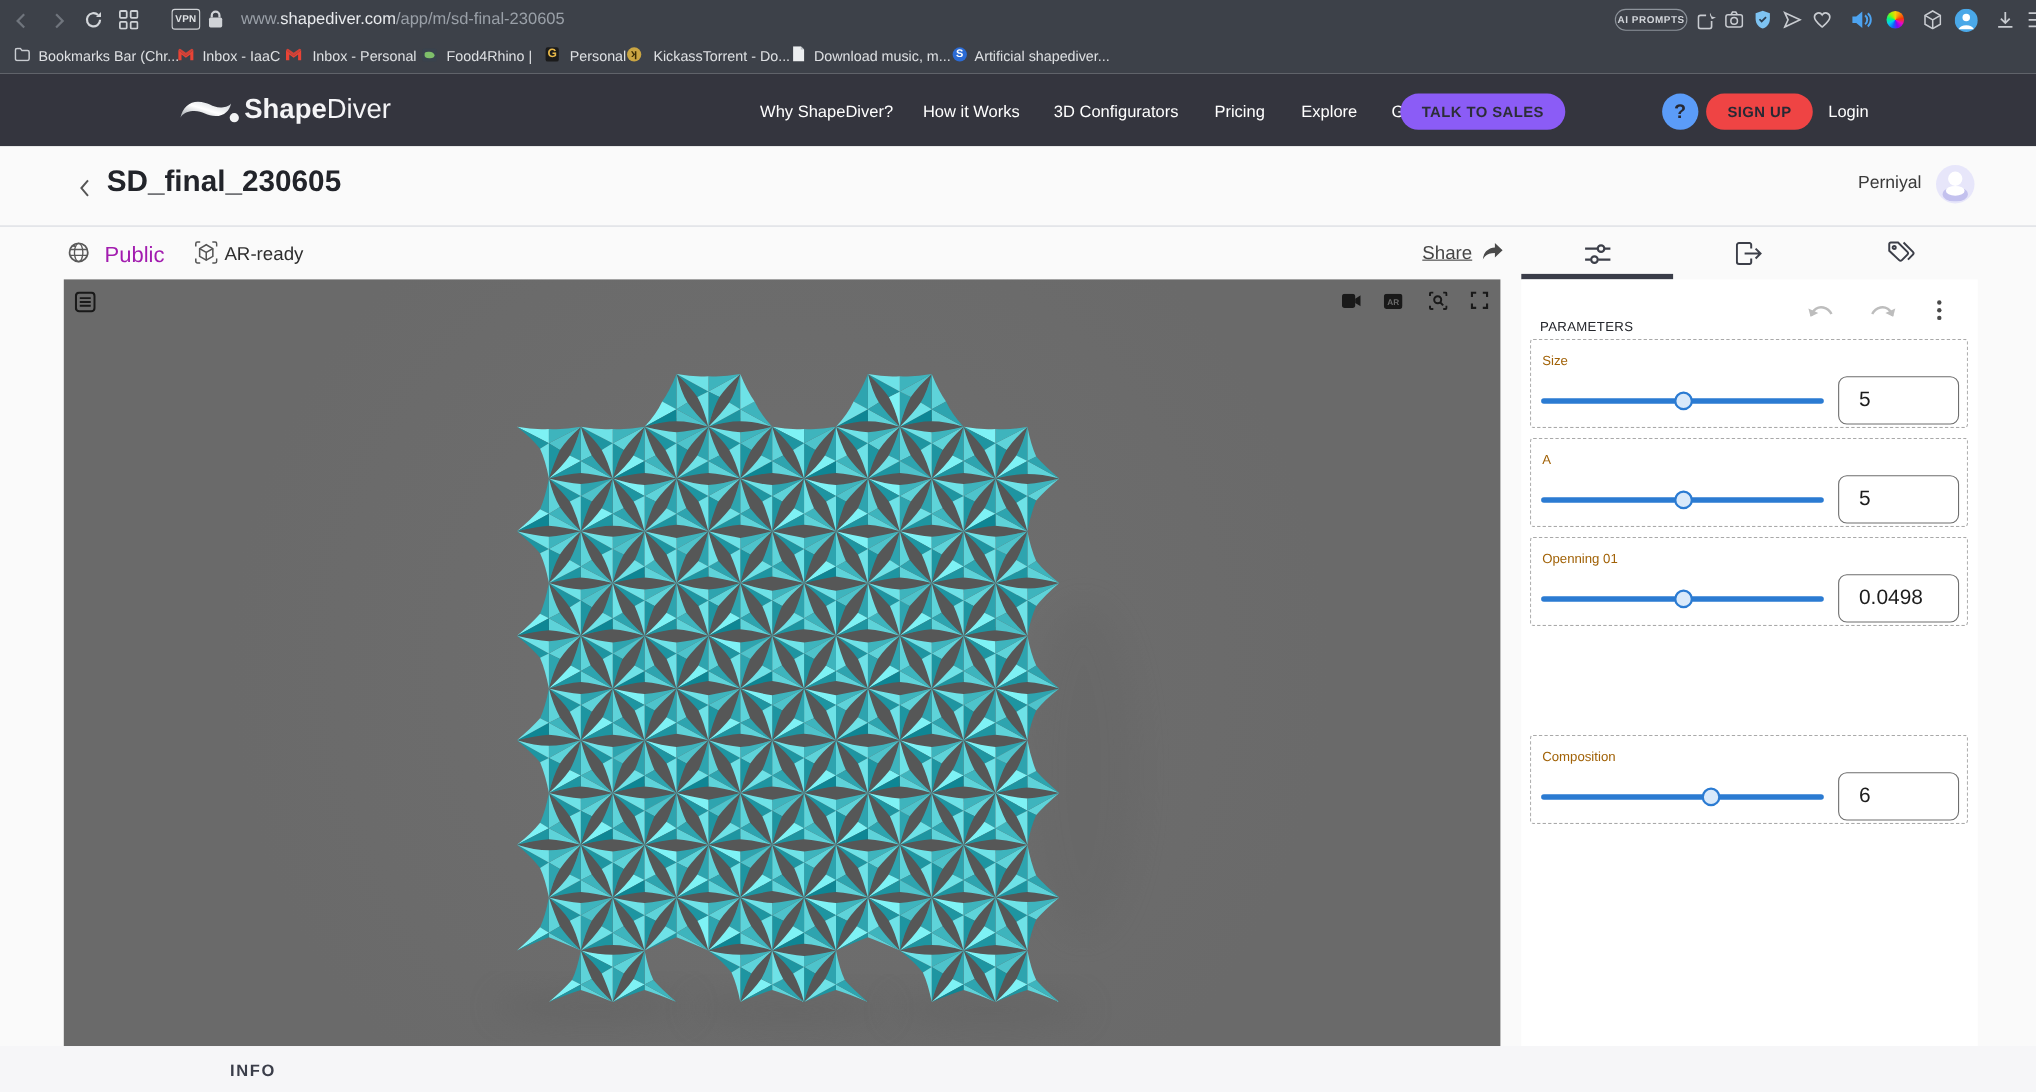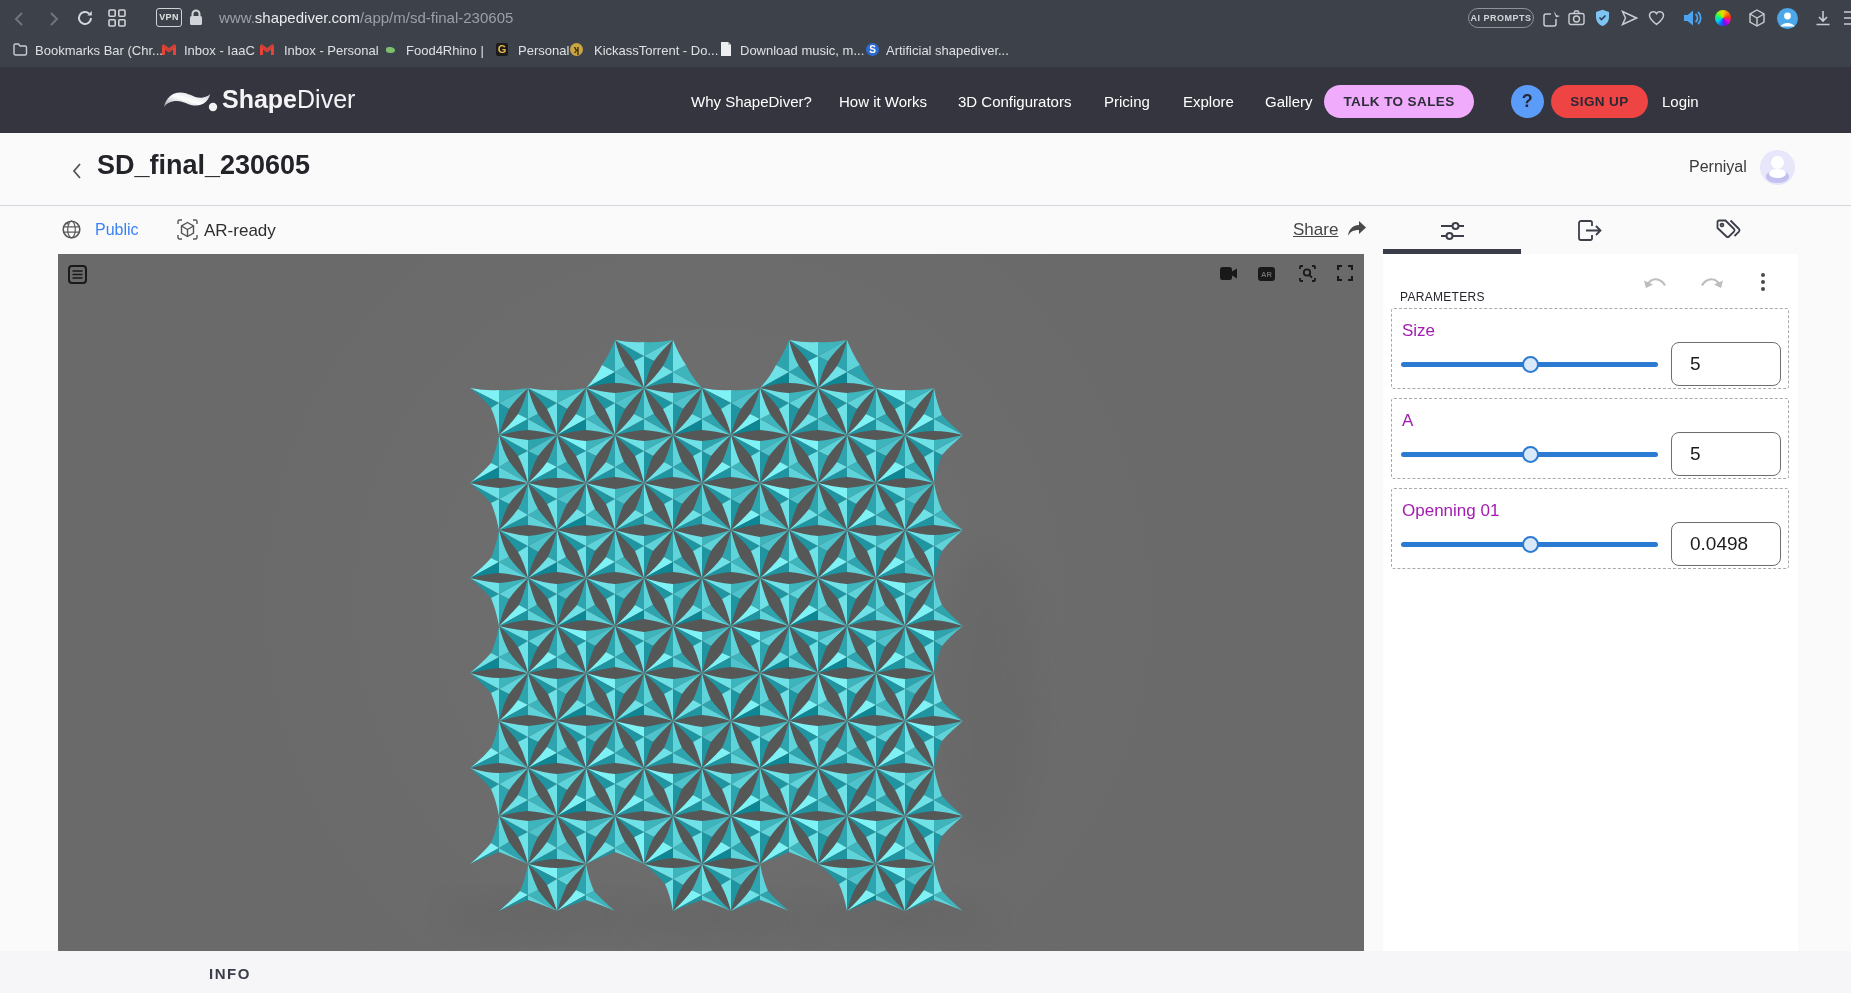--- a/index.html
+++ b/index.html
@@ -13,21 +13,21 @@
 .pill{position:absolute;top:85px;height:33px;border-radius:17px;font-size:13.5px;font-weight:bold;display:flex;align-items:center;justify-content:center;letter-spacing:.4px}
 
 #titlebar{position:absolute;left:0;top:133px;width:1851px;height:73px;background:#fafafa;border-bottom:1px solid #d5d7de}
 
 #toolbar{position:absolute;left:0;top:207px;width:1851px;height:47px;background:#fafafa}
 
 #viewer{position:absolute;left:58px;top:254px;width:1306px;height:697px;background:radial-gradient(circle 500px at 650px 350px,#707070 0%,#6c6c6c 60%,#6a6a6a 100%);overflow:hidden}
 
 #panel{position:absolute;left:1383px;top:254px;width:415px;height:697px;background:#fff}
 .grp{position:absolute;left:8px;width:398px;height:81px;border:1px dashed #a9a9a9;border-radius:3px}
-.grp .lbl{position:absolute;left:10px;top:12px;font-size:17px;color:#a21caf}
+.grp .lbl{position:absolute;left:10px;top:12px;font-size:12px;color:#a16207}
 .track{position:absolute;left:9px;top:53px;width:257px;height:5px;border-radius:3px;background:#2b7bd2}
 .knob{position:absolute;top:-6px;width:17px;height:17px;border-radius:50%;background:#d9e9fa;border:2.5px solid #2b7bd2}
 .nbox{position:absolute;left:279px;top:33px;width:110px;height:44px;border:1px solid #6e6e6e;border-radius:8px;font-size:19px;color:#1d1d1d;display:flex;align-items:center;padding-left:18px}
 
 #botbar{position:absolute;left:0;top:951px;width:1851px;height:42px;background:#f6f6f8}
 </style></head><body>
 
 <div id="chrome">
  <svg class="abs" style="left:10px;top:9px" width="20" height="20" viewBox="0 0 20 20">
       <path d="M12 4 L6 10 L12 16" stroke="#70757d" stroke-width="2" fill="none"></path>
@@ -136,21 +136,21 @@
    <circle cx="50" cy="17" r="4.2" fill="#f2f3f4"></circle>
  </svg>
  <div class="abs" style="left:222px;top:18px;font-size:25px;color:#f4f4f6"><b>Shape</b>Diver</div>
 </div>
 <div class="nav" style="left:691px">Why ShapeDiver?</div>
 <div class="nav" style="left:839px">How it Works</div>
 <div class="nav" style="left:958px">3D Configurators</div>
 <div class="nav" style="left:1104px">Pricing</div>
 <div class="nav" style="left:1183px">Explore</div>
 <div class="nav" style="left:1265px">Gallery</div>
-<div class="pill" style="left:1324px;width:150px;background:#f0abfc;color:#2c2e37">TALK TO SALES</div>
+<div class="pill" style="left:1273px;width:150px;background:#8b5cf6;color:#2c2e37">TALK TO SALES</div>
 <div class="pill" style="left:1511px;width:33px;background:#5b9cf8;color:#272934;font-size:18px">?</div>
 <div class="pill" style="left:1551px;width:97px;background:#ef4444;color:#272934">SIGN UP</div>
 <div class="nav" style="left:1662px">Login</div>
 
 <div id="titlebar">
  <svg class="abs" style="left:70px;top:29px" width="14" height="18" viewBox="0 0 14 18">
       <path d="M10 2 L4 9 L10 16" stroke="#555" stroke-width="1.8" fill="none"></path>
     </svg>
  <div class="abs" style="left:97px;top:17px;font-size:27px;font-weight:bold;color:#22242a">SD_final_230605</div>
  <div class="abs" style="left:1689px;top:25px;font-size:16px;color:#3a3a3a">Perniyal</div>
@@ -161,21 +161,21 @@
  </div>
 </div>
 
 <div id="toolbar">
  <svg class="abs" style="left:62px;top:13px" width="19" height="19" viewBox="0 0 19 19" fill="none" stroke="#595959">
       <circle cx="9.5" cy="9.5" r="8.3" stroke-width="1.6"></circle>
       <ellipse cx="9.5" cy="9.5" rx="3.8" ry="8.3" stroke-width="1.2"></ellipse>
       <path d="M1.5 6.8 h16 M1.5 12.2 h16" stroke-width="1.2"></path>
       <path d="M3 4 a8.3 8.3 0 0 1 4-2.6 c-1.5 1.2-1 2.8 1 2.9 C6 4.6 4.5 4.4 3 4z" fill="#595959" stroke="none"></path>
     </svg>
- <div class="abs" style="left:95px;top:14px;font-size:16px;color:#3b82f6">Public</div>
+ <div class="abs" style="left:95px;top:14px;font-size:20px;color:#a21caf">Public</div>
  <svg class="abs" style="left:177px;top:12px" width="21" height="21" viewBox="0 0 21 21" fill="none" stroke="#555" stroke-width="1.4">
       <path d="M1 5 V2.5 A1.5 1.5 0 0 1 2.5 1 H5 M16 1 h2.5 A1.5 1.5 0 0 1 20 2.5 V5 M20 16 v2.5 a1.5 1.5 0 0 1 -1.5 1.5 H16 M5 20 H2.5 A1.5 1.5 0 0 1 1 18.5 V16"></path>
       <path d="M10.5 3.5 L16.5 7 v7 l-6 3.5 L4.5 14 V7z"></path>
       <path d="M4.5 7 L10.5 10.5 L16.5 7 M10.5 10.5 V17.5"></path>
     </svg>
  <div class="abs" style="left:204px;top:14px;font-size:17px;color:#2e2e2e">AR-ready</div>
  <div class="abs" style="left:1293px;top:13px;font-size:17px;color:#454545;text-decoration:underline">Share</div>
  <svg class="abs" style="left:1347px;top:13px" width="20" height="17" viewBox="0 0 20 17">
       <path d="M12 1 L19 7.5 L12 14 V10 C6 10 3 12 1 16 C1.5 10 5 5.5 12 5z" fill="#4a4a4a"></path>
     </svg>
@@ -266,16 +266,23 @@
       </div>
   <div class="nbox">5</div>
  </div>
  <div class="grp" style="top:234px">
   <div class="lbl">Openning 01</div>
   <div class="track">
         <div class="knob" style="left:121px"></div>
       </div>
   <div class="nbox">0.0498</div>
  </div>
+ <div class="grp" style="top:414px">
+  <div class="lbl">Composition</div>
+  <div class="track">
+        <div class="knob" style="left:146px"></div>
+      </div>
+  <div class="nbox">6</div>
+ </div>
 </div>
 
 <div id="botbar">
  <div class="abs" style="left:209px;top:14px;font-size:15px;font-weight:bold;color:#3b3e4a;letter-spacing:1.5px">INFO</div>
 </div>
 </body></html>

